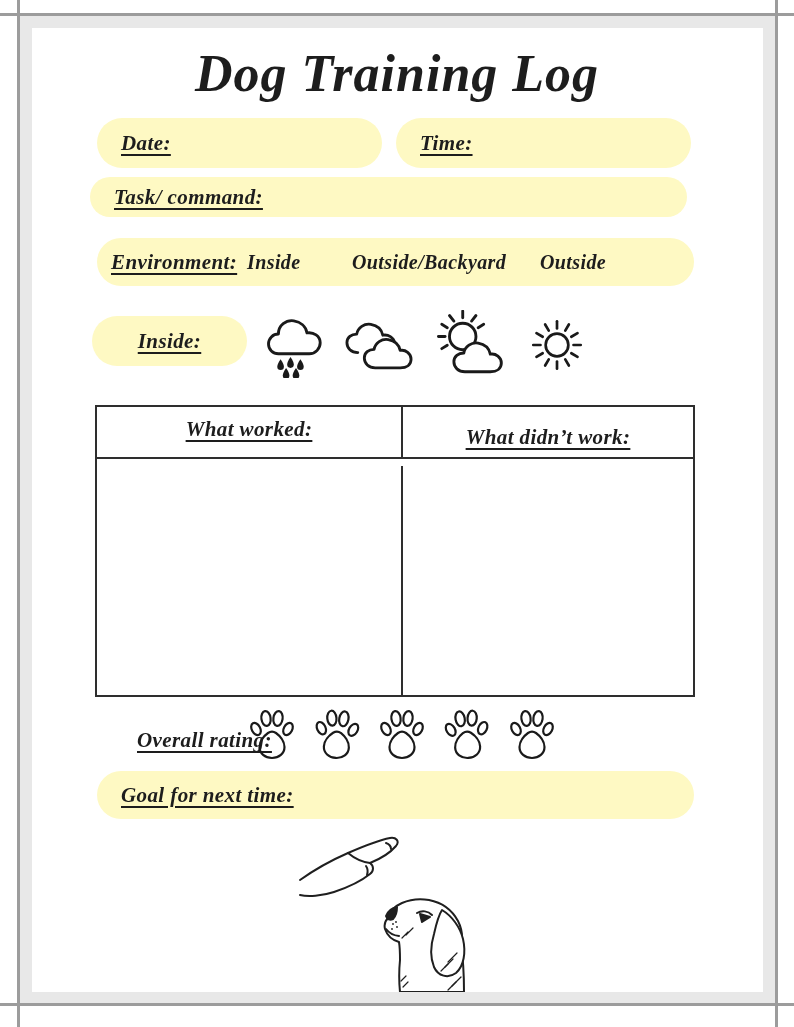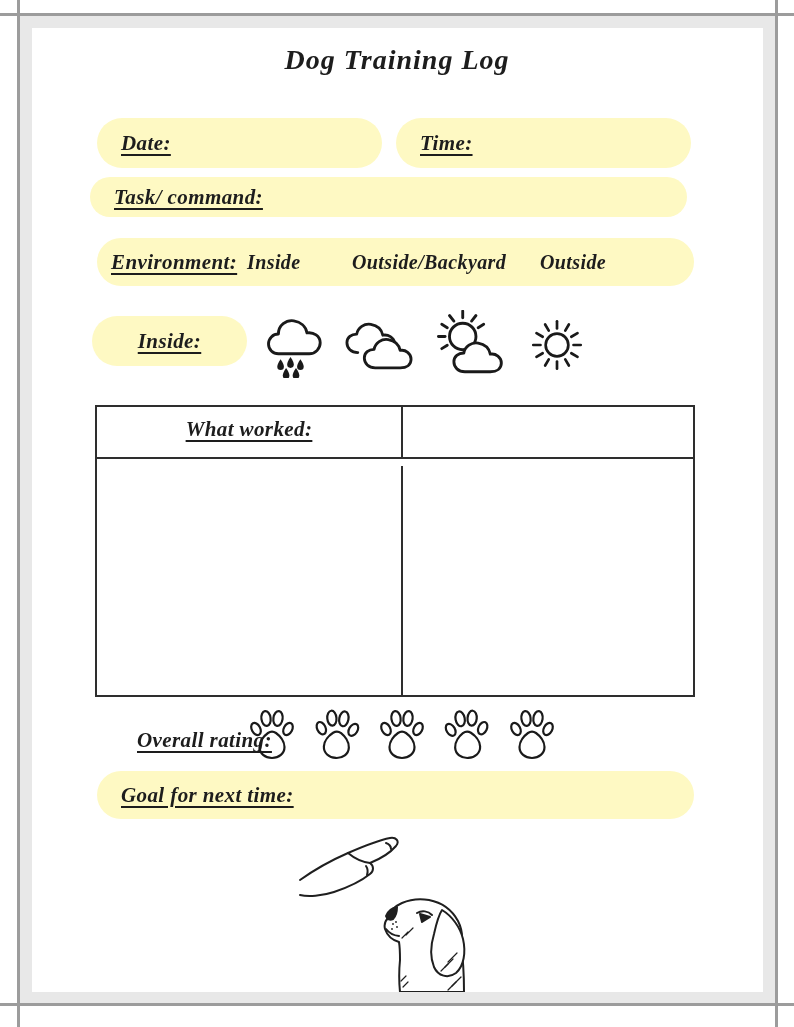--- a/index.html
+++ b/index.html
@@ -24,21 +24,21 @@
   }
   .u{text-decoration:underline;text-underline-offset:4px;text-decoration-thickness:1.5px;}
   .pill{
     position:absolute;background:#fef9c3;border-radius:25px;
     display:flex;align-items:center;
   }
   .pill .lbl{font-size:21px;line-height:1;}
 
   .title{
     left:0;right:0;top:44px;text-align:center;
-    font-size:28px;font-weight:700;font-style:italic;letter-spacing:1px;
+    font-size:52px;font-weight:700;font-style:italic;letter-spacing:1px;
   }
 
   
   .env-opt{position:absolute;top:50%;transform:translateY(-50%);font-size:20px;cursor:pointer;}
 
   
   .wicon{position:absolute;cursor:pointer;}
   .wicon svg{display:block;}
   .ink-stroke{stroke:#1a1a1a;fill:none;stroke-width:2.6;stroke-linecap:round;stroke-linejoin:round;}
   .ink-fill{fill:#1a1a1a;stroke:none;}
@@ -156,20 +156,23 @@
       <line x1="45.9" y1="40" x2="51.9" y2="43.5"></line>
     </g>
   </svg>
 </div>
 
 <div class="abs worktable">
   <div class="wt-head">
     <div class="wt-col-l wt-h left">
       <span class="script u">What worked:</span>
     </div>
+    <div class="wt-col-r wt-h right">
+      <span class="script u">What didn’t work:</span>
+    </div>
   </div>
   <div class="wt-body">
     <div class="wt-col-l"></div>
     <div class="wt-col-r"></div>
   </div>
 </div>
 
 <div class="abs rating-label script u">Overall rating:</div>
 <div class="abs paws">
   <svg width="48" height="54" viewBox="0 0 48 54">

